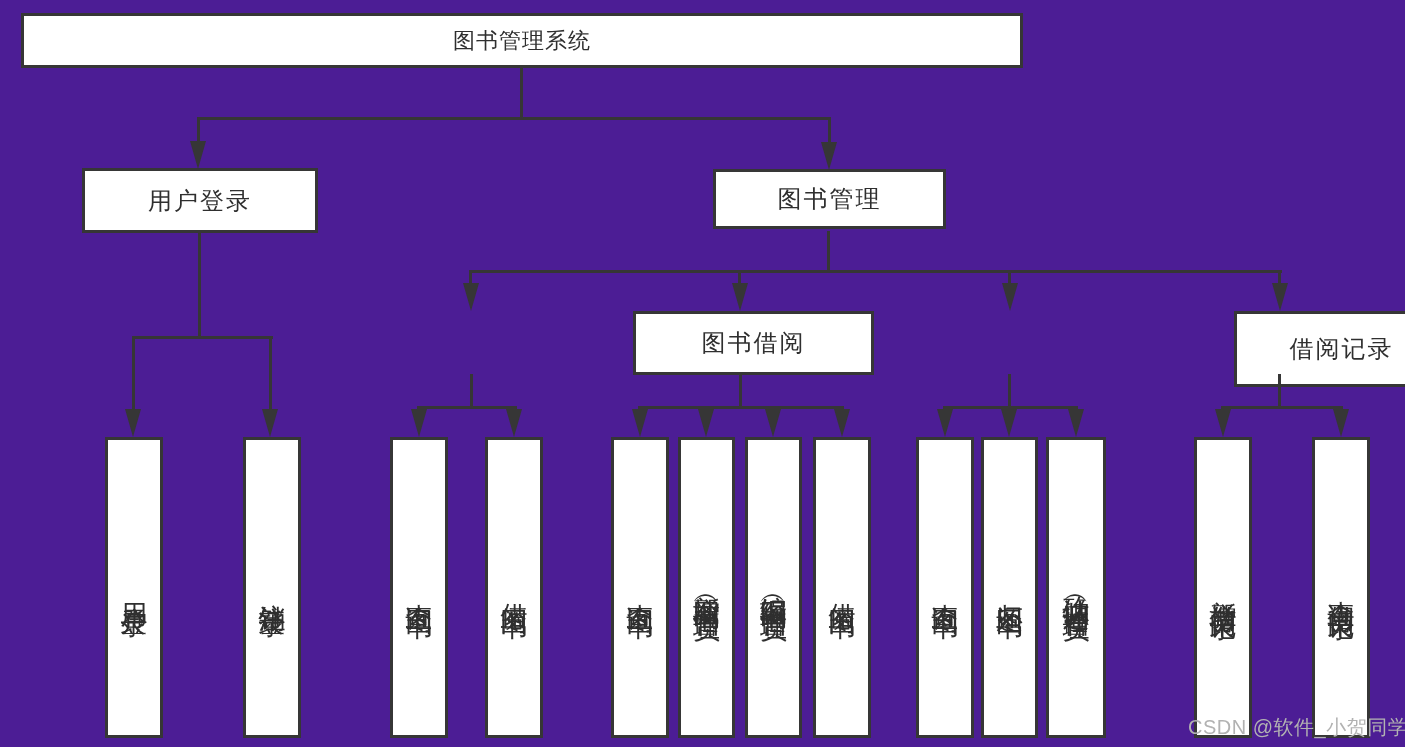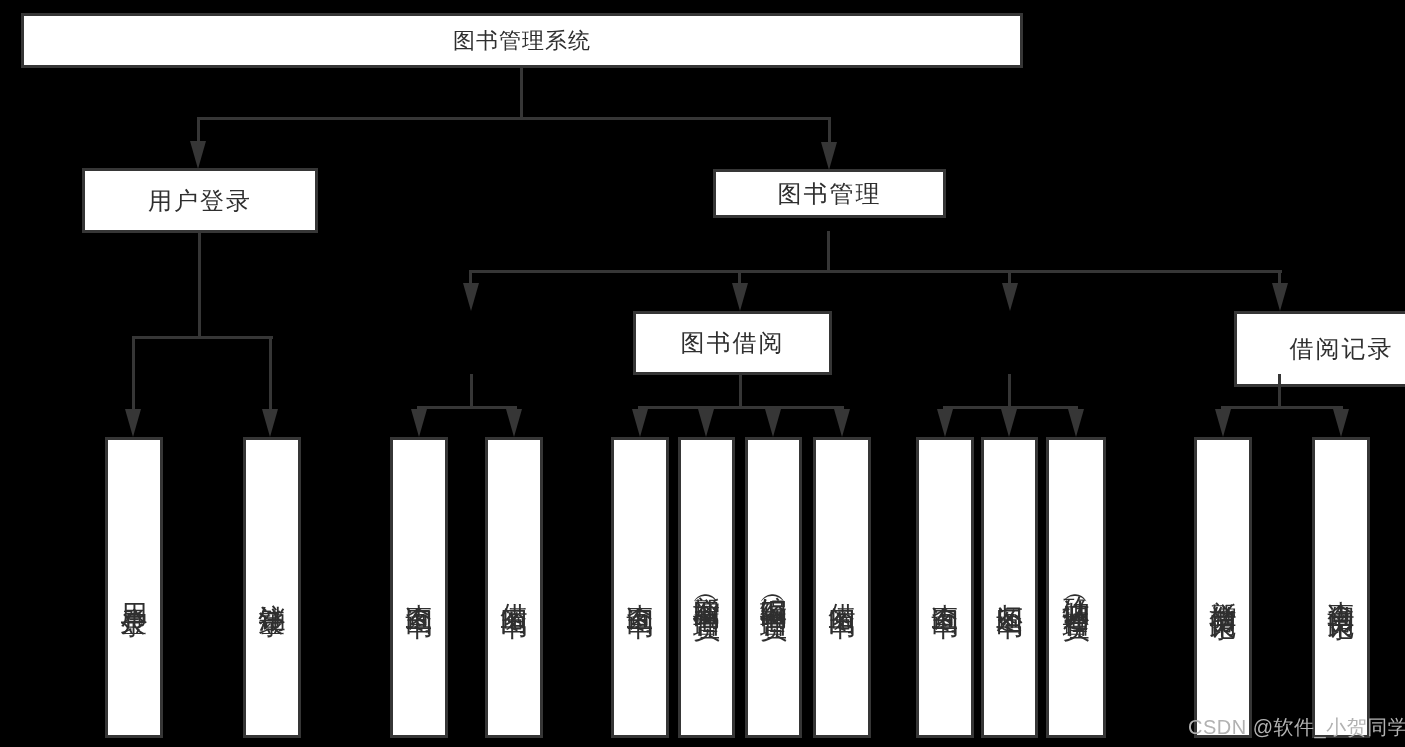--- a/index.html
+++ b/index.html
@@ -1,17 +1,17 @@
 <!DOCTYPE html>
 <html><head>
 <meta charset="utf-8">
 <style>
   html,body { margin:0; padding:0; background:#ffffff; }
   .canvas {
-    position:relative; width:1405px; height:747px; background:#000000;
+    position:relative; width:1405px; height:747px; background:#4c1d95;
     font-family:"Liberation Sans", sans-serif; overflow:hidden;
   }
   .box {
     position:absolute; box-sizing:border-box;
     border:3px solid #363636; background:#ffffff;
     display:flex; align-items:center; justify-content:center;
     color:#2f2f2f;
   }
   .hbox  { font-size:24px; letter-spacing:2px; }
   .rootbox { font-size:22px; letter-spacing:1px; }
@@ -28,23 +28,23 @@
   }
 </style>
 </head>
 <body>
 
 <div class="canvas">
 
   <div class="box rootbox" style="left:21px;top:13px;width:1002px;height:55px">图书管理系统</div>
 
   <div class="box hbox" style="left:82px;top:168px;width:236px;height:65px">用户登录</div>
-  <div class="box hbox" style="left:713px;top:169px;width:233px;height:49px">图书管理</div>
+  <div class="box hbox" style="left:713px;top:169px;width:233px;height:60px">图书管理</div>
 
-  <div class="box hbox" style="left:633px;top:311px;width:199px;height:64px">图书借阅</div>
+  <div class="box hbox" style="left:633px;top:311px;width:241px;height:64px">图书借阅</div>
   <div class="box hbox" style="left:1234px;top:311px;width:215px;height:76px">借阅记录</div>
 
   <div class="box leaf" style="left:105px;top:437px;width:58px;height:301px">用户登录</div>
   <div class="box leaf" style="left:243px;top:437px;width:58px;height:301px">注销登录</div>
 
   <div class="box leaf" style="left:390px;top:437px;width:58px;height:301px">查询图书</div>
   <div class="box leaf" style="left:485px;top:437px;width:58px;height:301px">借阅图书</div>
 
   <div class="box leaf" style="left:611px;top:437px;width:58px;height:301px">查询图书</div>
   <div class="box leaf" style="left:678px;top:437px;width:57px;height:301px">新增图书（管理员）</div>

